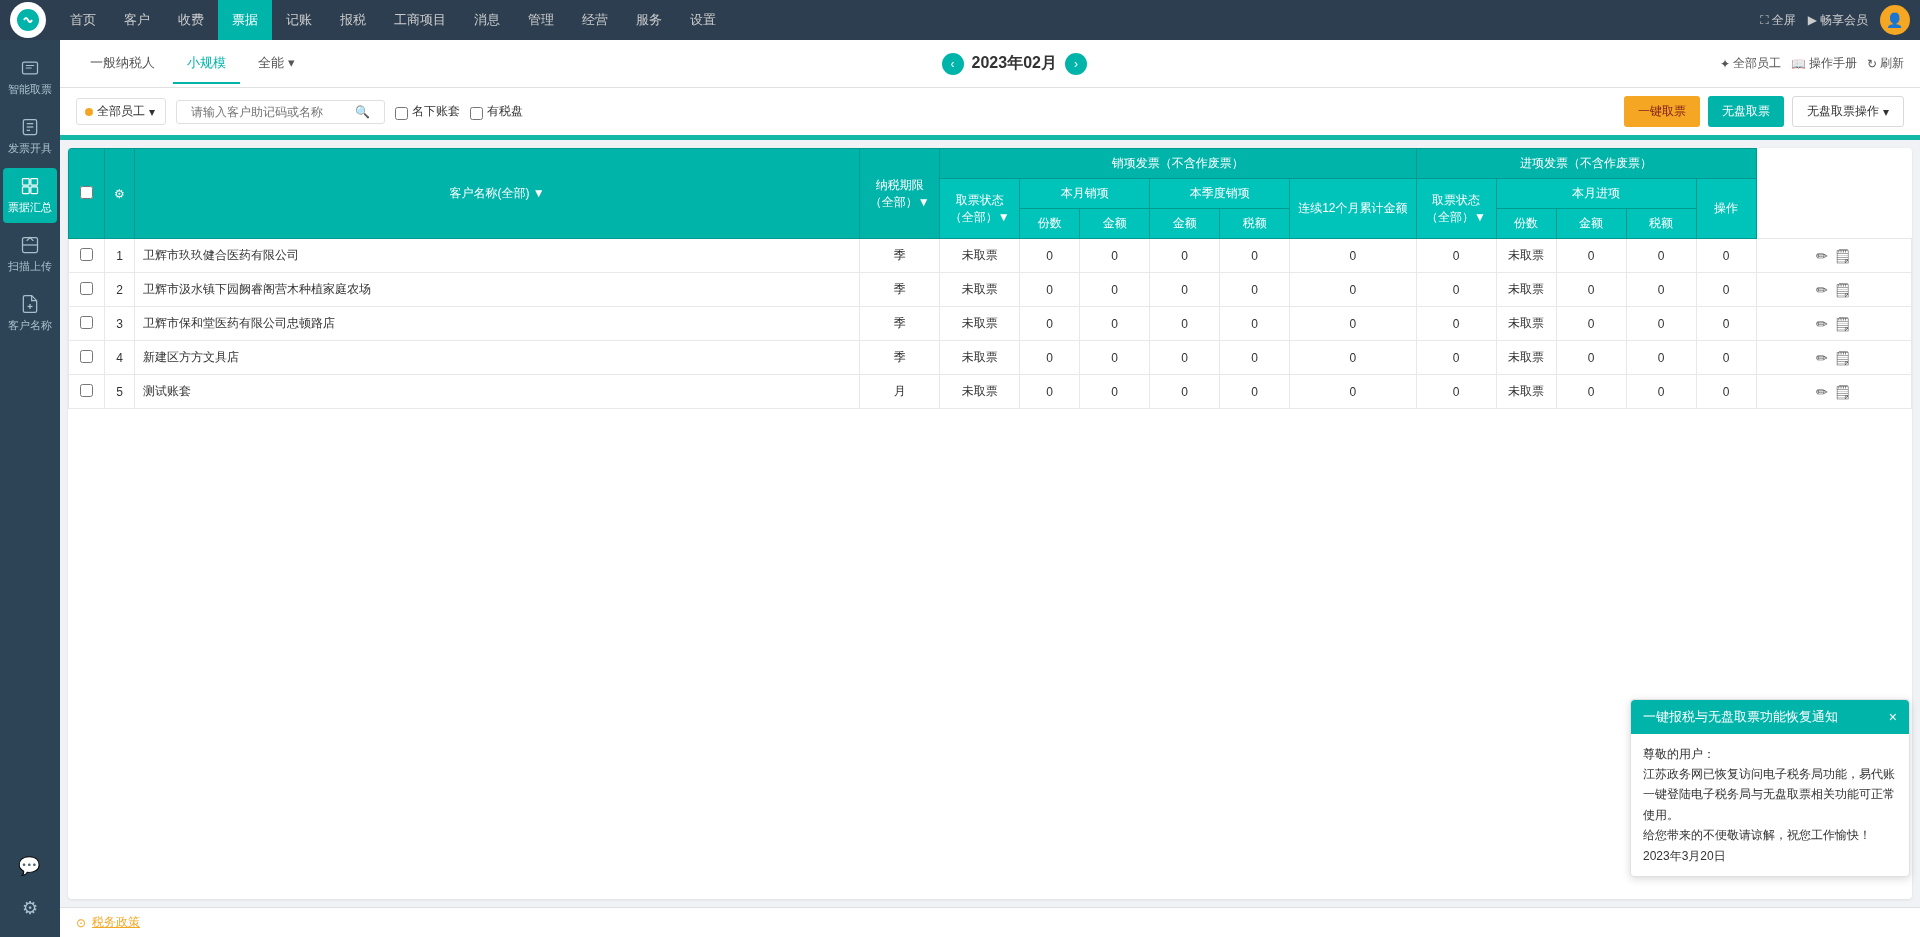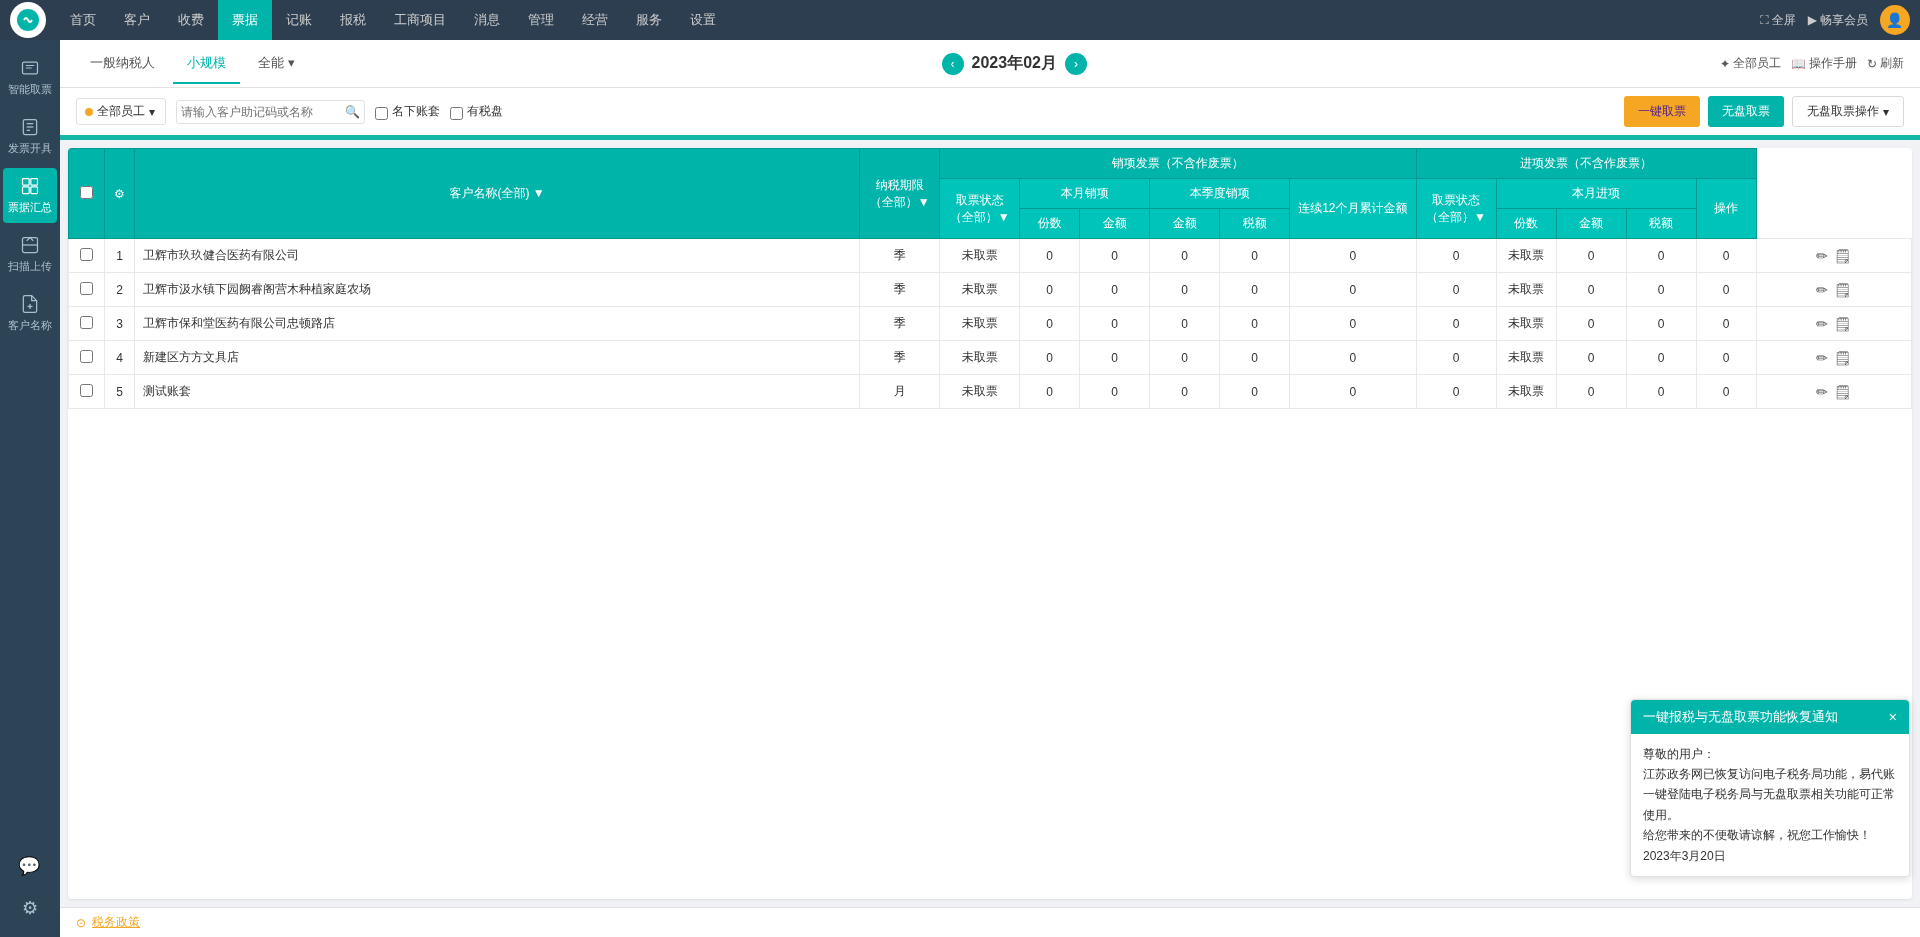--- a/index.html
+++ b/index.html
@@ -188,21 +188,21 @@
     }
     .employee-select .dot {
       width: 8px; height: 8px;
       background: #f5a623;
       border-radius: 50%;
     }
     .search-box {
       display: flex; align-items: center;
       border: 1px solid #e0e0e0;
       border-radius: 3px;
-      padding: 4px 4px;
+      padding: 4px 14px;
       background: #fff;
       gap: 4px;
     }
     .search-box input {
       border: none; outline: none;
       font-size: 12px;
       width: 160px;
       color: #999;
     }
     .checkbox-item {
@@ -212,21 +212,21 @@
     }
     .checkbox-item input[type=checkbox] {
       cursor: pointer;
     }
     .filter-right {
       margin-left: auto;
       display: flex; gap: 8px;
     }
     .btn-orange {
       background: #f5a623;
-      color: #4c1d95;
+      color: #7f1d1d;
       border: none;
       padding: 6px 14px;
       border-radius: 3px;
       cursor: pointer;
       font-size: 12px;
     }
     .btn-teal {
       background: #00b4aa;
       color: #fff;
       border: none;

